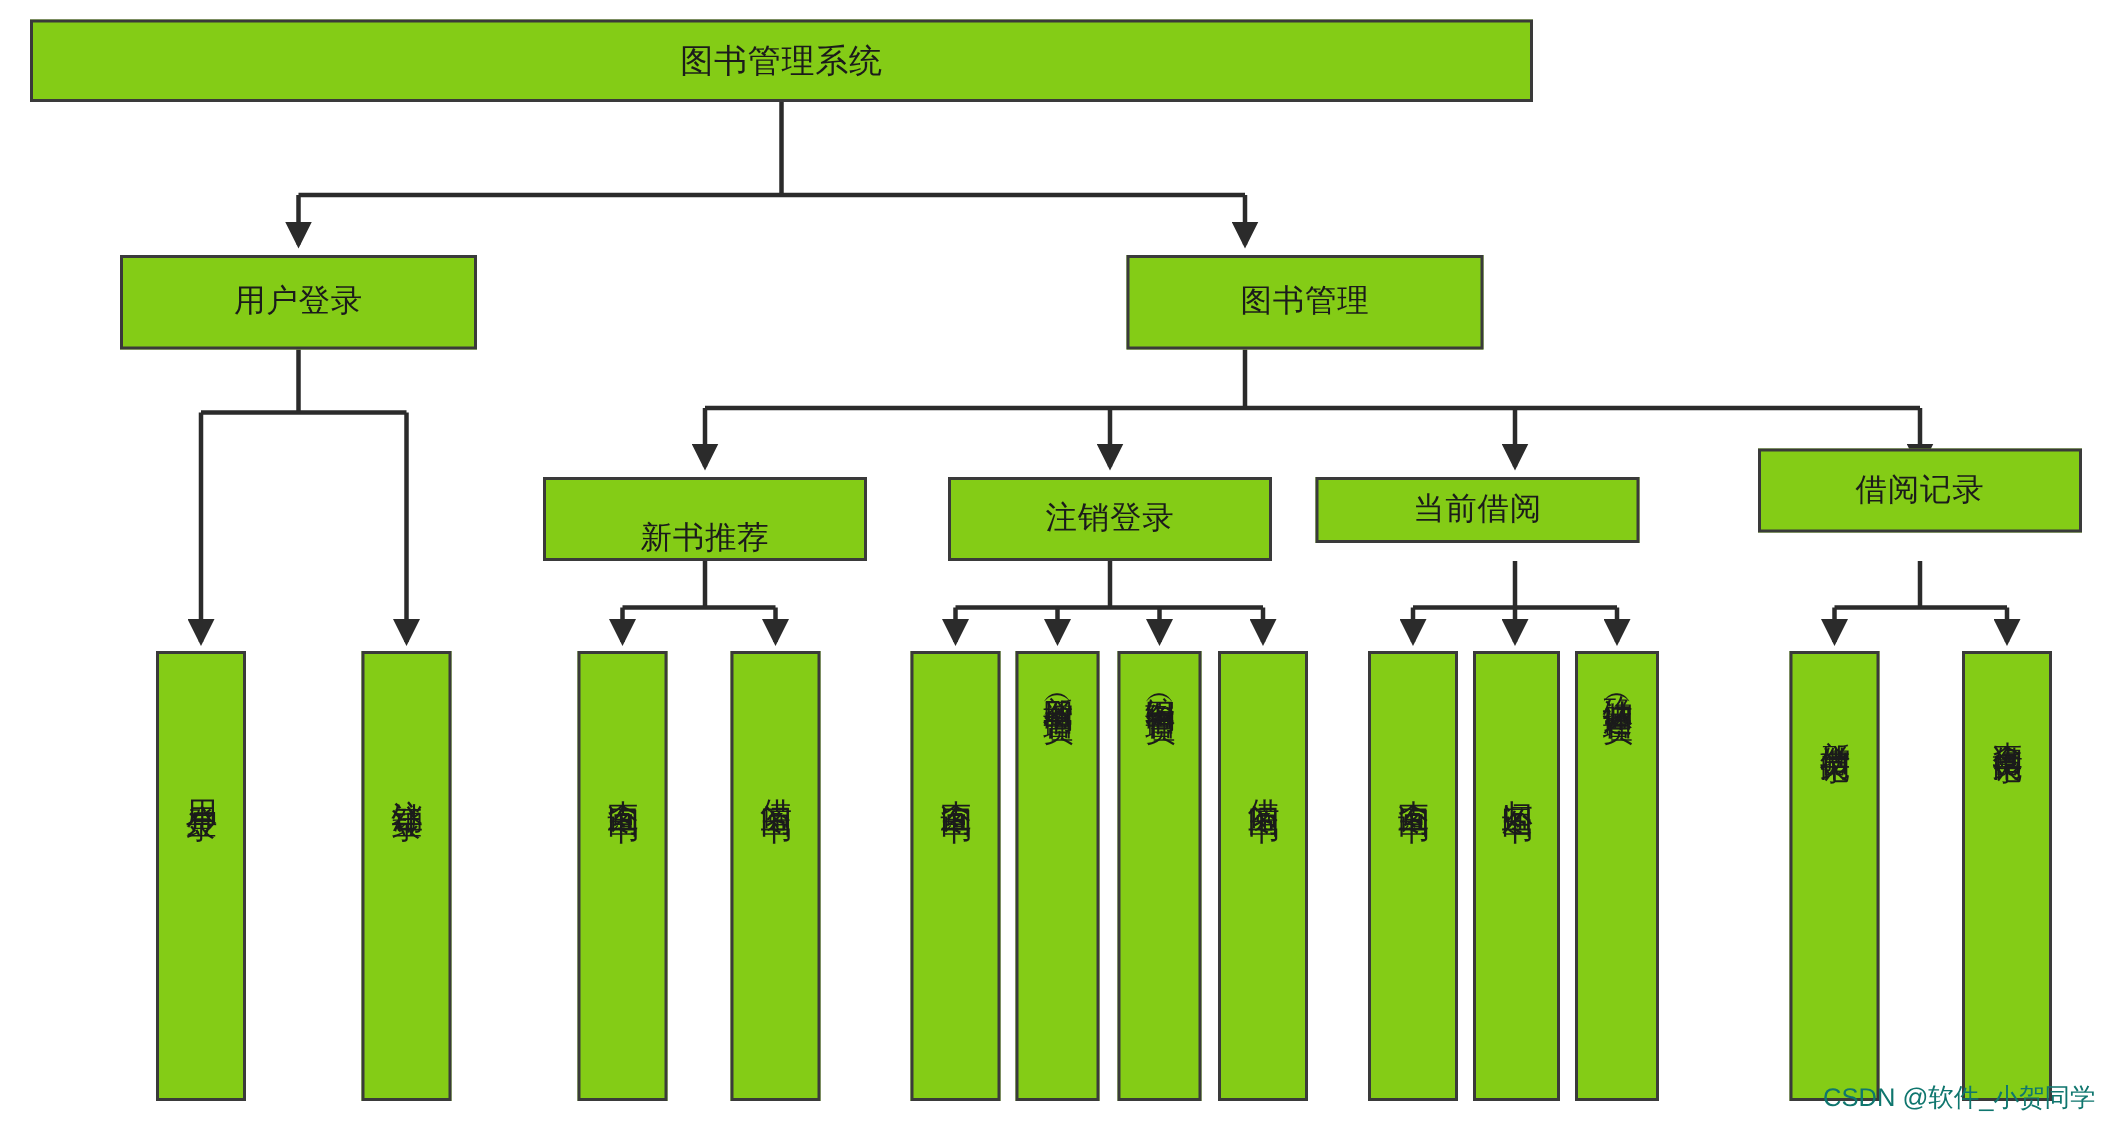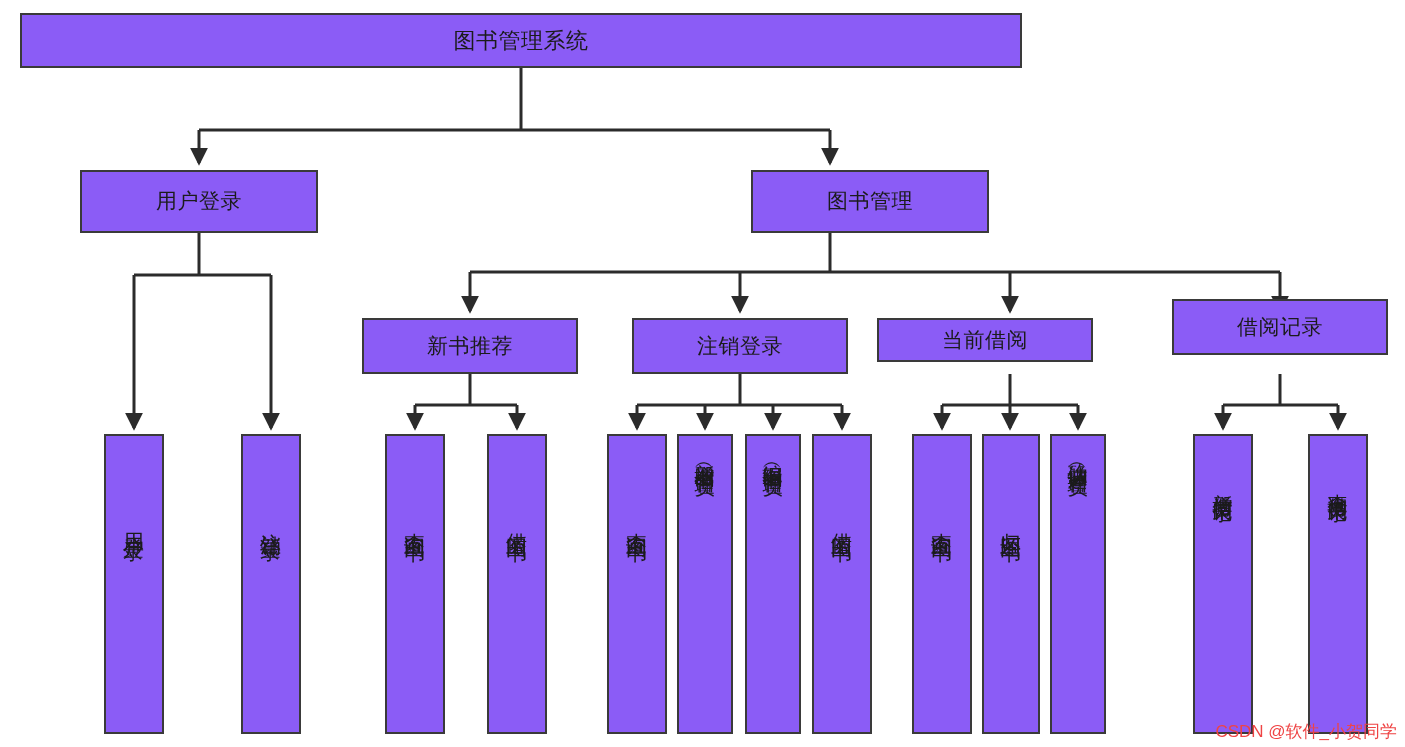--- a/index.html
+++ b/index.html
@@ -8,21 +8,21 @@
     background:#ffffff;
     font-family:"Liberation Sans","DejaVu Sans",sans-serif;
     overflow:hidden;
   }
   #diagram{position:relative;width:1405px;height:747px;}
   #edges{position:absolute;left:0;top:0;width:1405px;height:747px;}
 
   .node{
     position:absolute;
     box-sizing:border-box;
-    background:#8b5cf6;
+    background:#84cc16;
     border:2.5px solid #3a3a3a;
     display:flex;
     align-items:center;
     justify-content:center;
     color:#1b1b1b;
   }
   .node .lbl{
     display:block;
     text-align:center;
     letter-spacing:0.5px;
@@ -45,21 +45,21 @@
     line-height:1;
     white-space:nowrap;
   }
   .v-node.tall .lbl{font-size:20px;letter-spacing:2px;}
 
   #watermark{
     position:absolute;
     right:8px;
     bottom:4px;
     font-size:17px;
-    color:#ef4444;
+    color:#0f766e;
     white-space:nowrap;
     pointer-events:none;
   }
 </style>
 </head>
 <body>
 
 <div id="diagram">
 
   <svg id="edges" viewBox="0 0 1405 747" xmlns="http://www.w3.org/2000/svg">
@@ -116,21 +116,21 @@
     <span class="lbl">图书管理系统</span>
   </div>
 
   <div class="node h-node" style="left:80px;top:170px;width:238px;height:63px;">
     <span class="lbl">用户登录</span>
   </div>
   <div class="node h-node" style="left:711px;top:170px;width:238px;height:63px;margin-left:40px;">
     <span class="lbl">图书管理</span>
   </div>
 
-  <div class="node h-node" style="left:362px;top:318px;width:216px;height:56px;">
+  <div class="node h-node" style="left:362px;top:318px;width:216px;height:56px;align-items:flex-end;">
     <span class="lbl">新书推荐</span>
   </div>
   <div class="node h-node" style="left:632px;top:318px;width:216px;height:56px;">
     <span class="lbl">注销登录</span>
   </div>
   <div class="node h-node" style="left:877px;top:318px;width:216px;height:44px;">
     <span class="lbl">当前借阅</span>
   </div>
   <div class="node h-node" style="left:1172px;top:299px;width:216px;height:56px;">
     <span class="lbl">借阅记录</span>

